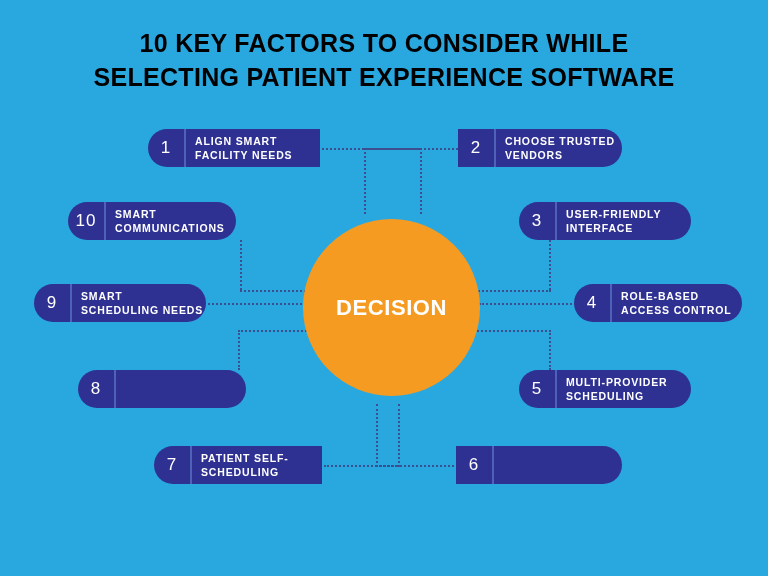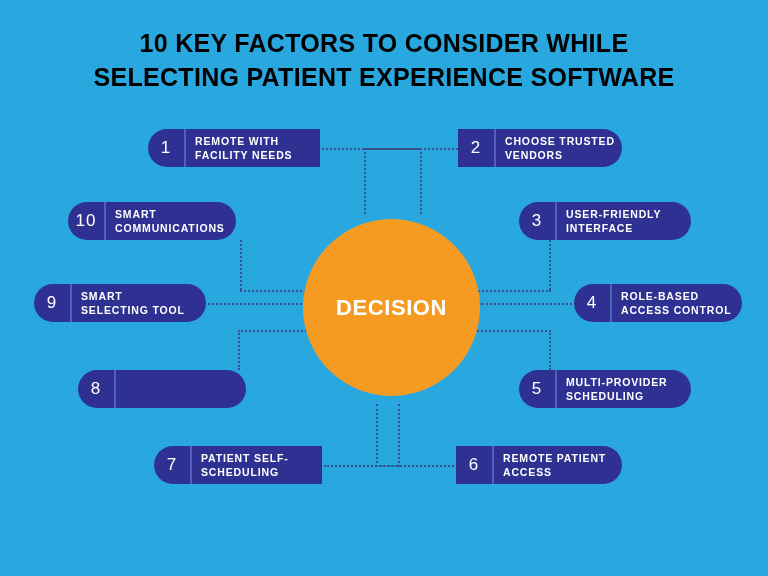--- a/index.html
+++ b/index.html
@@ -160,21 +160,21 @@
   <div class="conn v" style="left:240px; top:240px; height:50px;"></div>
   <div class="conn h" style="left:240px; top:290px; width:78px;"></div>
 
   <div class="center-circle">
     <span class="c-line">DECISION</span>
   </div>
 
   <div class="node cap-left" id="node-1">
     <div class="num">1</div>
     <div class="label">
-      <span class="l-line">REMOTE WITH</span>
+      <span class="l-line">ALIGN SMART</span>
       <span class="l-line">FACILITY NEEDS</span>
     </div>
   </div>
 
   <div class="node cap-right" id="node-2">
     <div class="num">2</div>
     <div class="label">
       <span class="l-line">CHOOSE TRUSTED</span>
       <span class="l-line">VENDORS</span>
     </div>
@@ -199,43 +199,39 @@
   <div class="node cap-both" id="node-5">
     <div class="num">5</div>
     <div class="label">
       <span class="l-line">MULTI-PROVIDER</span>
       <span class="l-line">SCHEDULING</span>
     </div>
   </div>
 
   <div class="node cap-right" id="node-6">
     <div class="num">6</div>
-    <div class="label">
-      <span class="l-line">REMOTE PATIENT</span>
-      <span class="l-line">ACCESS</span>
-    </div>
   </div>
 
   <div class="node cap-left" id="node-7">
     <div class="num">7</div>
     <div class="label">
       <span class="l-line">PATIENT SELF-</span>
       <span class="l-line">SCHEDULING</span>
     </div>
   </div>
 
   <div class="node cap-both" id="node-8">
     <div class="num">8</div>
   </div>
 
   <div class="node cap-both" id="node-9">
     <div class="num">9</div>
     <div class="label">
       <span class="l-line">SMART</span>
-      <span class="l-line">SELECTING TOOL</span>
+      <span class="l-line">SCHEDULING NEEDS</span>
     </div>
   </div>
 
   <div class="node cap-both" id="node-10">
     <div class="num">10</div>
     <div class="label">
       <span class="l-line">SMART</span>
       <span class="l-line">COMMUNICATIONS</span>
     </div>
   </div>

